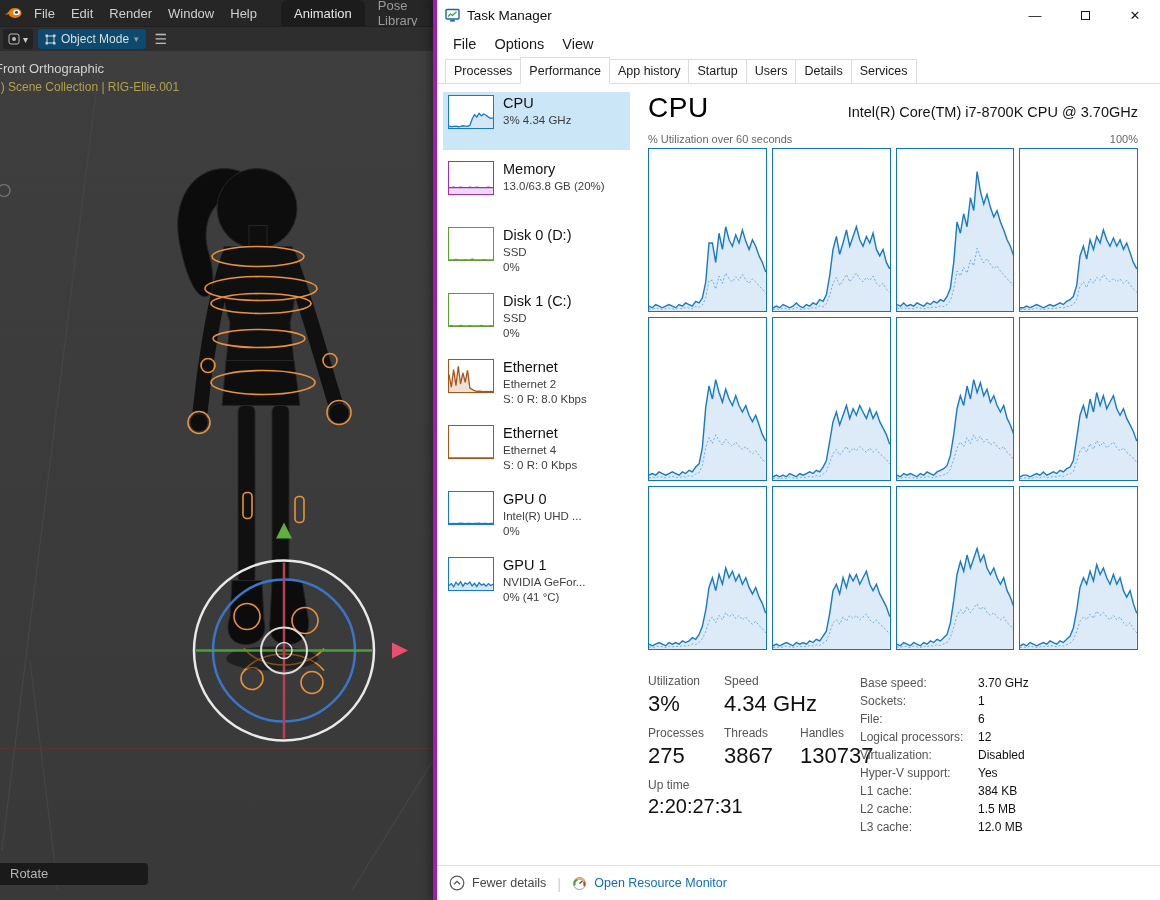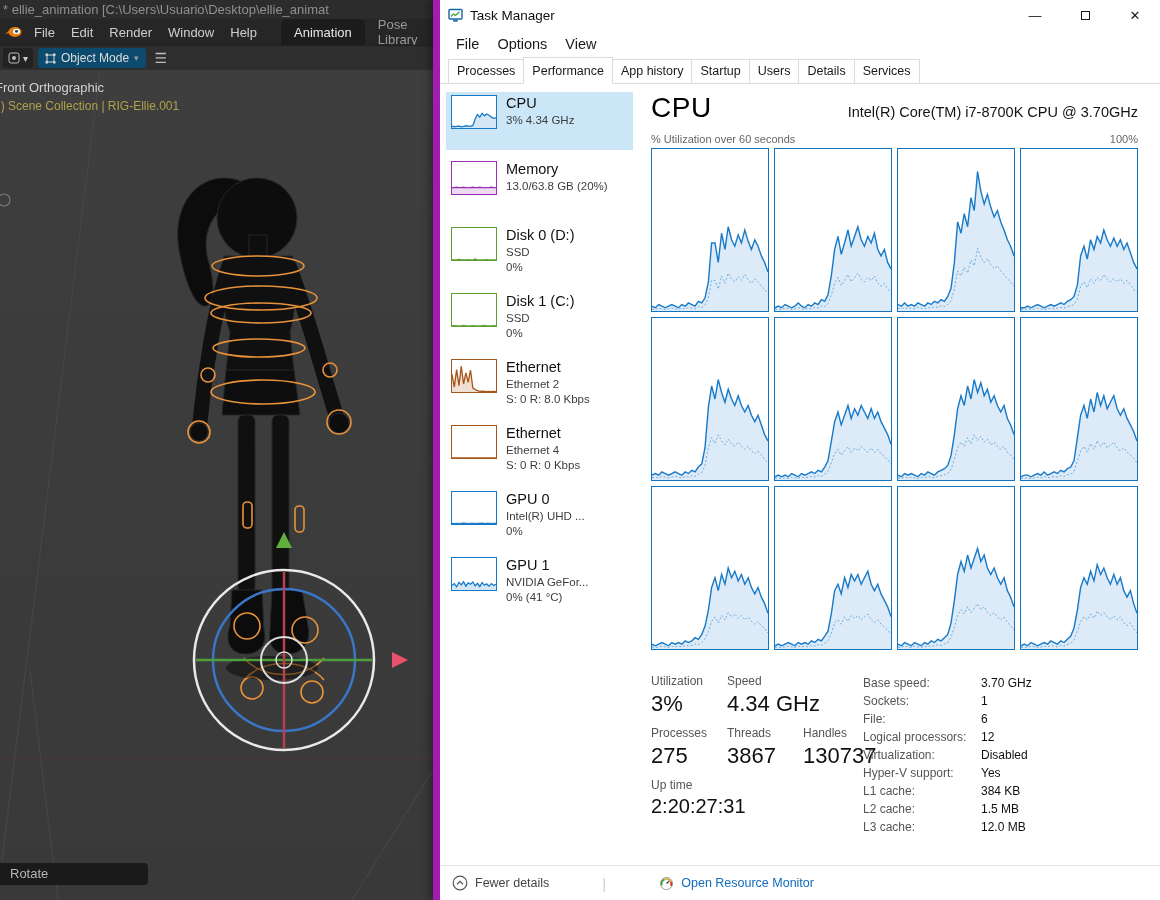--- a/index.html
+++ b/index.html
@@ -30,21 +30,21 @@
   .bl-viewport { position:relative; flex:1; background:linear-gradient(#3e3e3e,#393939); overflow:hidden; }
   .vp-view-label { position:absolute; left:-5px; top:10px; color:#d2d2d2; font-size:13px; white-space:nowrap; }
   .vp-scene-label { position:absolute; left:-10px; top:29px; color:#b0a24a; font-size:12px; white-space:nowrap; }
   .vp-rotate { position:absolute; left:0; bottom:15px; width:148px; height:22px;
                background:rgba(24,24,24,.93); border-radius:0 4px 4px 0; color:#b5b5b5;
                font-size:13px; line-height:22px; padding-left:10px; }
   .vp-scene { position:absolute; inset:0; width:100%; height:100%; }
 
   
   .tm { position:absolute; left:433px; top:0; width:727px; height:900px; background:#fff;
-        border-left:7px solid #a21caf; box-shadow:-3px 0 8px rgba(0,0,0,.35);
+        border-left:4px solid #a21caf; box-shadow:-3px 0 8px rgba(0,0,0,.35);
         display:flex; flex-direction:column; }
   .tm-titlebar { height:30px; display:flex; align-items:center; padding-left:8px; flex:none; }
   .tm-title { font-size:13.5px; color:#101010; margin-left:7px; }
   .tm-winbtns { margin-left:auto; display:flex; height:100%; }
   .tm-winbtn { width:50px; display:flex; align-items:center; justify-content:center;
                color:#1a1a1a; font-size:13px; }
   .tm-maxbox { width:9px; height:9px; border:1px solid #1a1a1a; display:inline-block; }
   .tm-menubar { height:27px; display:flex; align-items:center; padding-left:7px;
                 font-size:14.5px; color:#1a1a1a; flex:none; }
   .tm-menu-item { padding:0 9px; }
@@ -78,30 +78,29 @@
   .sl-row { display:flex; margin-bottom:9px; }
   .sl-item { min-width:75px; margin-right:1px; }
   .sl-label { font-size:12px; color:#555; }
   .sl-value { font-size:22px; color:#101010; margin-top:3px; white-space:nowrap; }
   .sl-row.last .sl-value { font-size:20px; }
   .details { flex:1; padding-top:2px; }
   .dt-row { display:flex; font-size:12px; line-height:14px; margin-bottom:4px; }
   .dt-label { width:118px; color:#555; flex:none; }
   .dt-value { color:#101010; }
   .tm-footer { height:35px; border-top:1px solid #e3e3e3; display:flex; align-items:center;
-               padding-left:12px; font-size:12.5px; color:#454545; flex:none; margin-top:auto;gap:42px; }
+               padding-left:12px; font-size:12.5px; color:#454545; flex:none; margin-top:auto; }
   .fewer { display:flex; align-items:center; gap:7px; }
   .footer-sep { color:#cfcfcf; margin:0 11px; font-size:15px; }
   .resmon { display:flex; align-items:center; gap:7px; color:#0f6cbd; }
 </style>
 </head>
 <body>
 
 <div class="blender">
-  <div class="bl-titlebar">* ellie_animation [C:\Users\Usuario\Desktop\ellie_animat</div>
 
   <div class="bl-menubar">
     <svg class="bl-logo" viewBox="0 0 20 16">
       <ellipse cx="11" cy="8" rx="6.5" ry="5" fill="#e87d0d"></ellipse>
       <ellipse cx="12.5" cy="7.4" rx="3.4" ry="2.6" fill="#fff"></ellipse>
       <ellipse cx="12.5" cy="7.4" rx="1.6" ry="1.3" fill="#16477a"></ellipse>
       <path d="M1,10 L7,5 L9,8 Z" fill="#e87d0d"></path>
     </svg>
     <span id="bl-menus" style="display:flex;height:100%">
         <span class="bl-menu-item">File</span>

